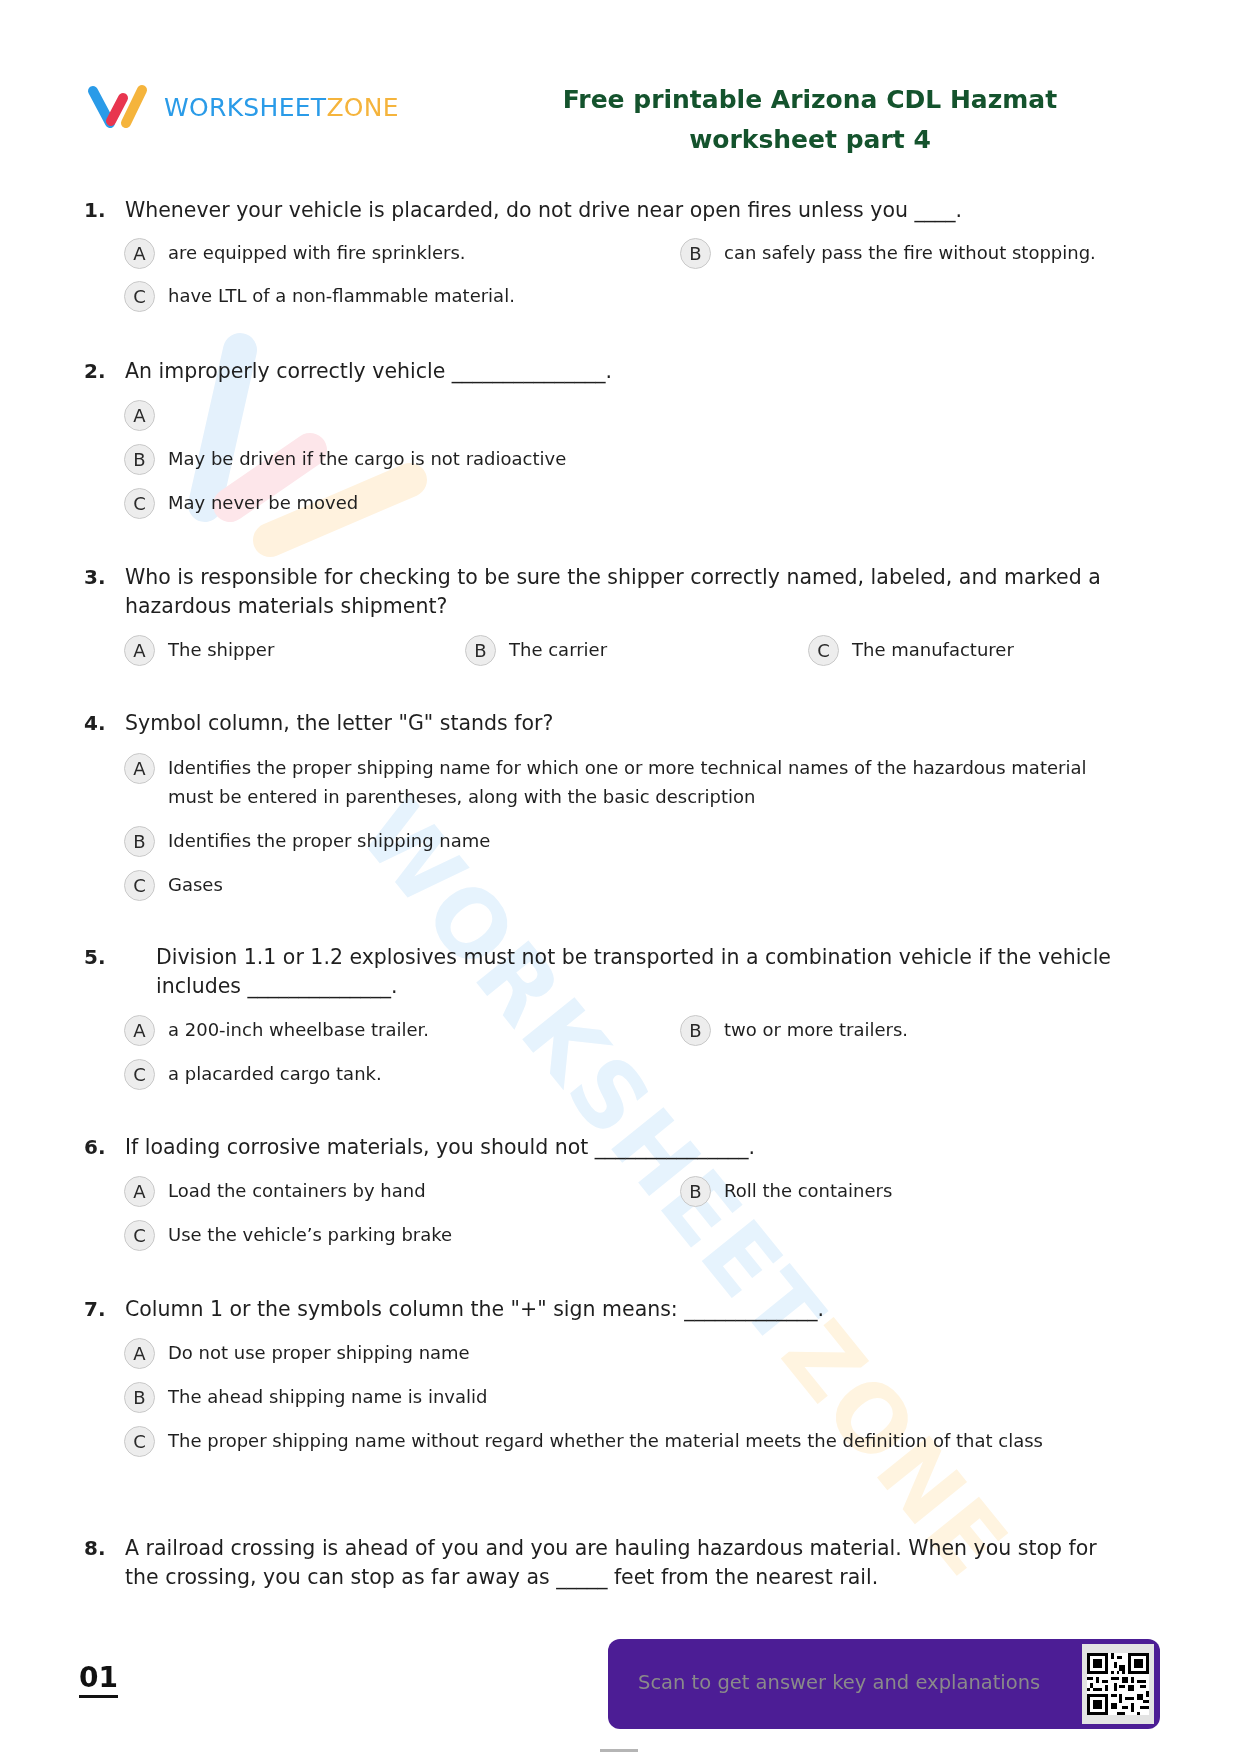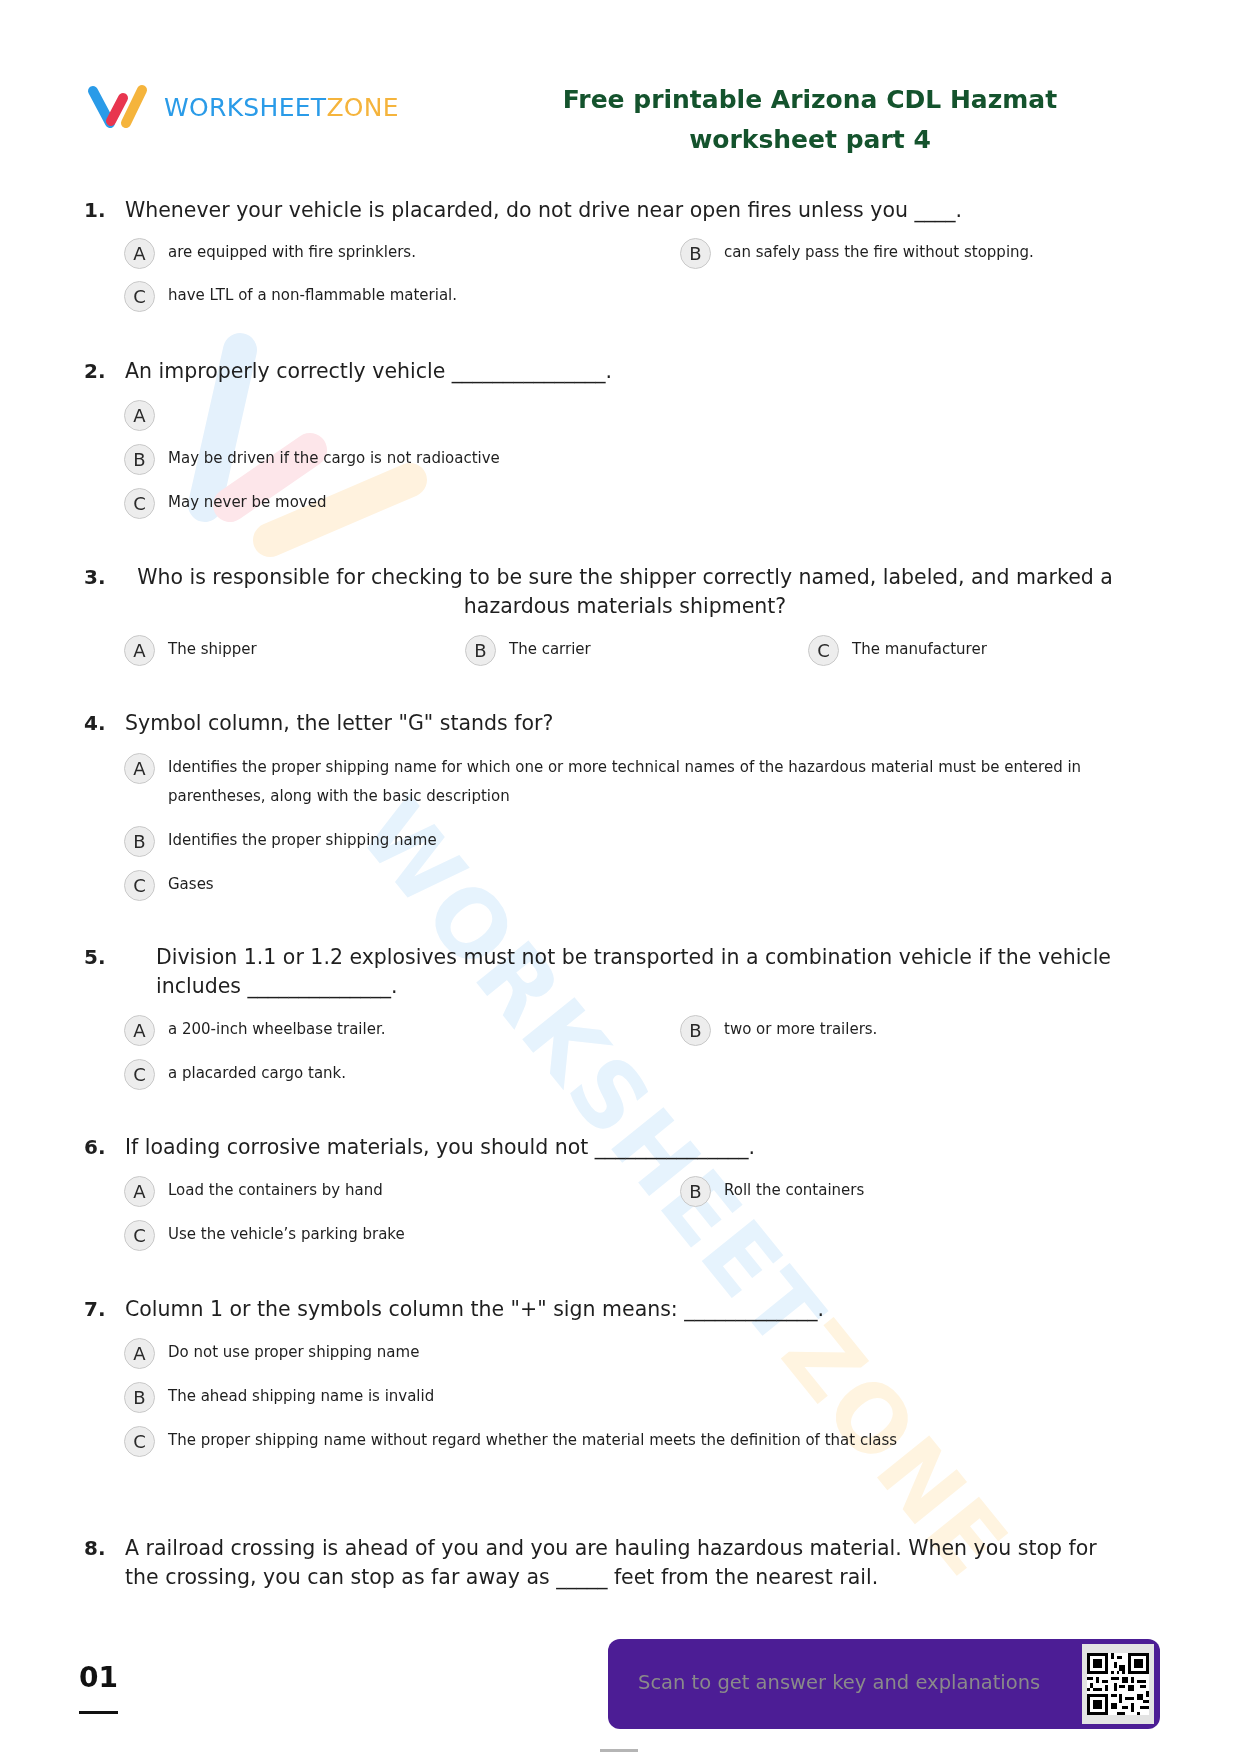--- a/index.html
+++ b/index.html
@@ -38,26 +38,26 @@
   .q { position: absolute; left: 84px; width: 1080px; }
   .q-num { position: absolute; left: 0; top: 0; font-size: 20px; font-weight: 700; line-height: 29px; color: #1f1f1f; }
   .q-text { position: absolute; left: 41px; top: 0; width: 1040px; font-size: 20.5px; line-height: 29px; color: #1f1f1f; }
   .opt { position: absolute; display: flex; align-items: flex-start; }
   .badge {
     width: 31px; height: 31px; border-radius: 50%; box-sizing: border-box;
     background: #ededed; border: 1px solid #c9c9c9;
     display: flex; align-items: center; justify-content: center;
     font-size: 18px; color: #2a2a2a; flex: 0 0 31px;
   }
-  .opt-text { margin-left: 13px; font-size: 15px; line-height: 29px; color: #1f1f1f; }
+  .opt-text { margin-left: 13px; font-size: 18px; line-height: 29px; color: #1f1f1f; }
 
   
   .page-num {
     position: absolute; left: 79px; top: 1662px; font-size: 28px; font-weight: 800;
-    color: #111; border-bottom: 3px solid #111; line-height: 32px; padding-bottom: 17px;
+    color: #111; border-bottom: 3px solid #111; line-height: 32px; padding-bottom: 1px;
   }
   .scan-box {
     position: absolute; left: 608px; top: 1639px; width: 552px; height: 90px;
     background: #4c1d95; border-radius: 12px;
   }
   .scan-text { position: absolute; left: 30px; top: 32px; font-size: 19.5px; color: #8a8a8a; }
   .qr-wrap { position: absolute; right: 6px; top: 5px; width: 72px; height: 80px; background: #e3e3e3; display: flex; align-items: center; justify-content: center; }
   .qr-wrap svg { width: 62px; height: 64px; }
   .bottom-line { position: absolute; left: 600px; top: 1749px; width: 38px; height: 3px; background: #b5b5b5; }
 </style>
@@ -121,21 +121,21 @@
         <span class="opt-text">May be driven if the cargo is not radioactive</span>
       </div>
       <div class="opt" style="left:40px;top:131px;">
         <span class="badge">C</span>
         <span class="opt-text">May never be moved</span>
       </div>
     </div>
 
     <div class="q" style="top:563px;">
       <div class="q-num">3.</div>
-      <div class="q-text" style="width:1000px;text-align:center;">Who is responsible for checking to be sure the shipper correctly named, labeled, and marked a hazardous materials shipment?</div>
+      <div class="q-text" style="width:1000px;">Who is responsible for checking to be sure the shipper correctly named, labeled, and marked a hazardous materials shipment?</div>
       <div class="opt" style="left:40px;top:72px;">
         <span class="badge">A</span>
         <span class="opt-text">The shipper</span>
       </div>
       <div class="opt" style="left:381px;top:72px;">
         <span class="badge">B</span>
         <span class="opt-text">The carrier</span>
       </div>
       <div class="opt" style="left:724px;top:72px;">
         <span class="badge">C</span>

